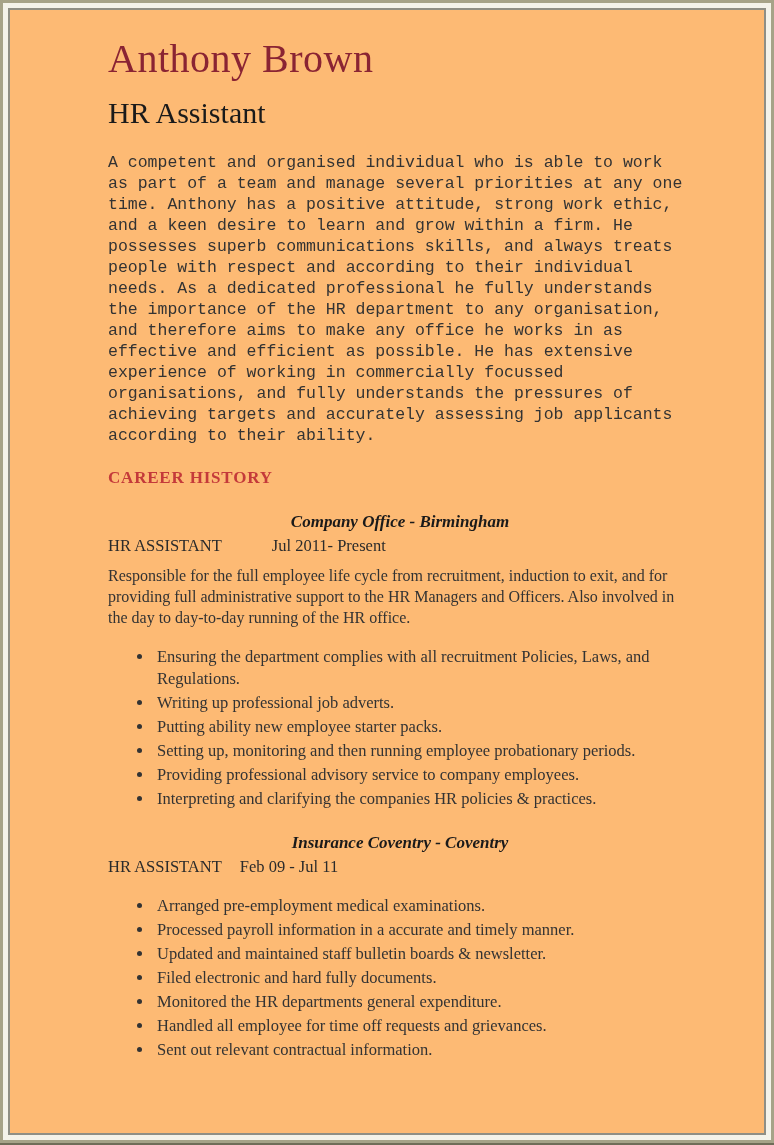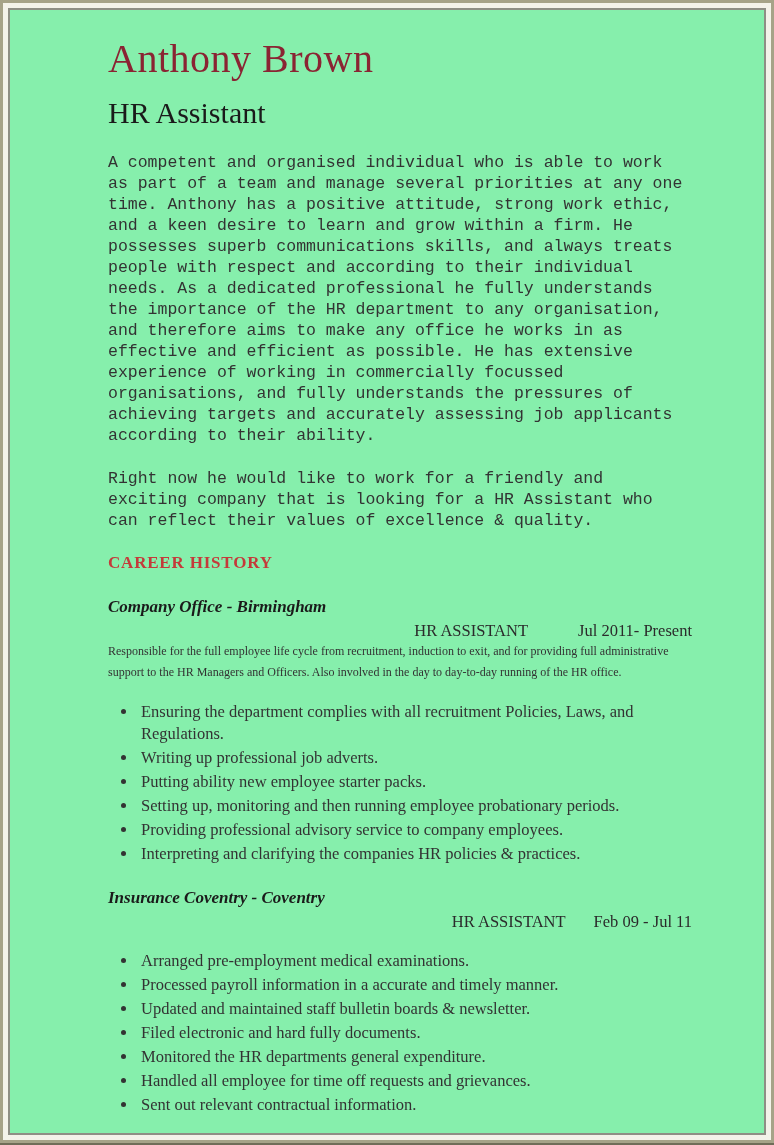--- a/index.html
+++ b/index.html
@@ -19,21 +19,21 @@
   }
   .frame-inner {
     width: 100%;
     height: 100%;
     background: #f4f3ea;
     padding: 5px;
   }
   .page {
     width: 100%;
     height: 100%;
-    background: #86efac;
+    background: #fdba74;
     border: 2px solid #8f8f85;
     overflow: hidden;
   }
   .content {
     width: 584px;
     margin-left: 98px;
     padding-top: 28px;
     color: #333333;
   }
   .candidate-name {
@@ -66,65 +66,66 @@
     color: #333333;
     font-family: Liberation Mono, monospace;
   }
   .job { margin-top: 0; }
   .job-company {
     font-size: 17px;
     font-weight: 700;
     font-style: italic;
     color: #1a1a1a;
     margin-top: 24px;
+    text-align: center;
   }
   .job-role-line {
     font-size: 16.5px;
     color: #2b2b2b;
     margin-top: 4px;
-    text-align: right;
   }
   .job-role { display: inline-block; }
   .job-dates-wide { margin-left: 50px; }
-  .job-dates-narrow { margin-left: 28px; }
+  .job-dates-narrow { margin-left: 18px; }
   .job-summary {
-    font-size: 12px;
+    font-size: 16px;
     line-height: 21px;
+    margin-top: 9px;
     color: #333333;
     font-family: Liberation Serif, serif;
   }
   .job-bullets {
     margin-top: 18px;
     padding-left: 30px;
     list-style: disc;
   }
   .job-bullets li {
     font-size: 16.5px;
     line-height: 21.5px;
     margin-bottom: 2.5px;
     padding-left: 3px;
     color: #333333;
+    margin-left: 16px;
   }
 </style>
 </head>
 <body>
 
 <div class="frame-outer">
   <div class="frame-inner">
     <div class="page">
       <div class="content">
 
         <h1 class="candidate-name">Anthony Brown</h1>
 
         <h2 class="candidate-title">HR Assistant</h2>
 
 
         <p class="body-para">A competent and organised individual who is able to work as part of a team and manage several priorities at any one time. Anthony has a positive attitude, strong work ethic, and a keen desire to learn and grow within a firm. He possesses superb communications skills, and always treats people with respect and according to their individual needs. As a dedicated professional he fully understands the importance of the HR department to any organisation, and therefore aims to make any office he works in as effective and efficient as possible. He has extensive experience of working in commercially focussed organisations, and fully understands the pressures of achieving targets and accurately assessing job applicants according to their ability.</p>
 
-        <p class="body-para">Right now he would like to work for a friendly and exciting company that is looking for a HR Assistant who can reflect their values of excellence &amp; quality.</p>
 
         <h3 class="section-heading">CAREER HISTORY</h3>
 
         <div class="job">
           <div class="job-company">Company Office - Birmingham</div>
           <div class="job-role-line">
             <span class="job-role">HR ASSISTANT</span><span class="job-dates-wide">Jul 2011- Present</span>
           </div>
           <p class="job-summary">Responsible for the full employee life cycle from recruitment, induction to exit, and for providing full administrative support to the HR Managers and Officers. Also involved in the day to day-to-day running of the HR office.</p>
           <ul class="job-bullets">

